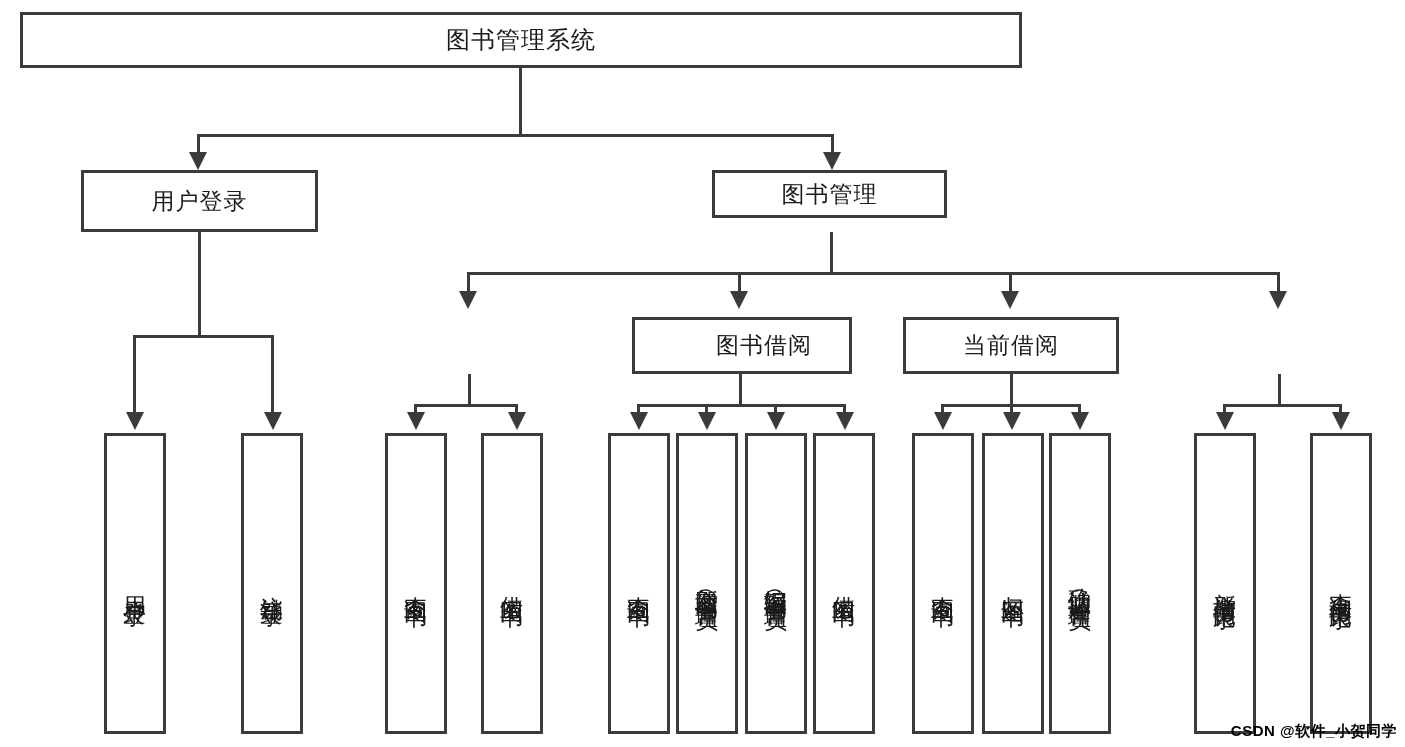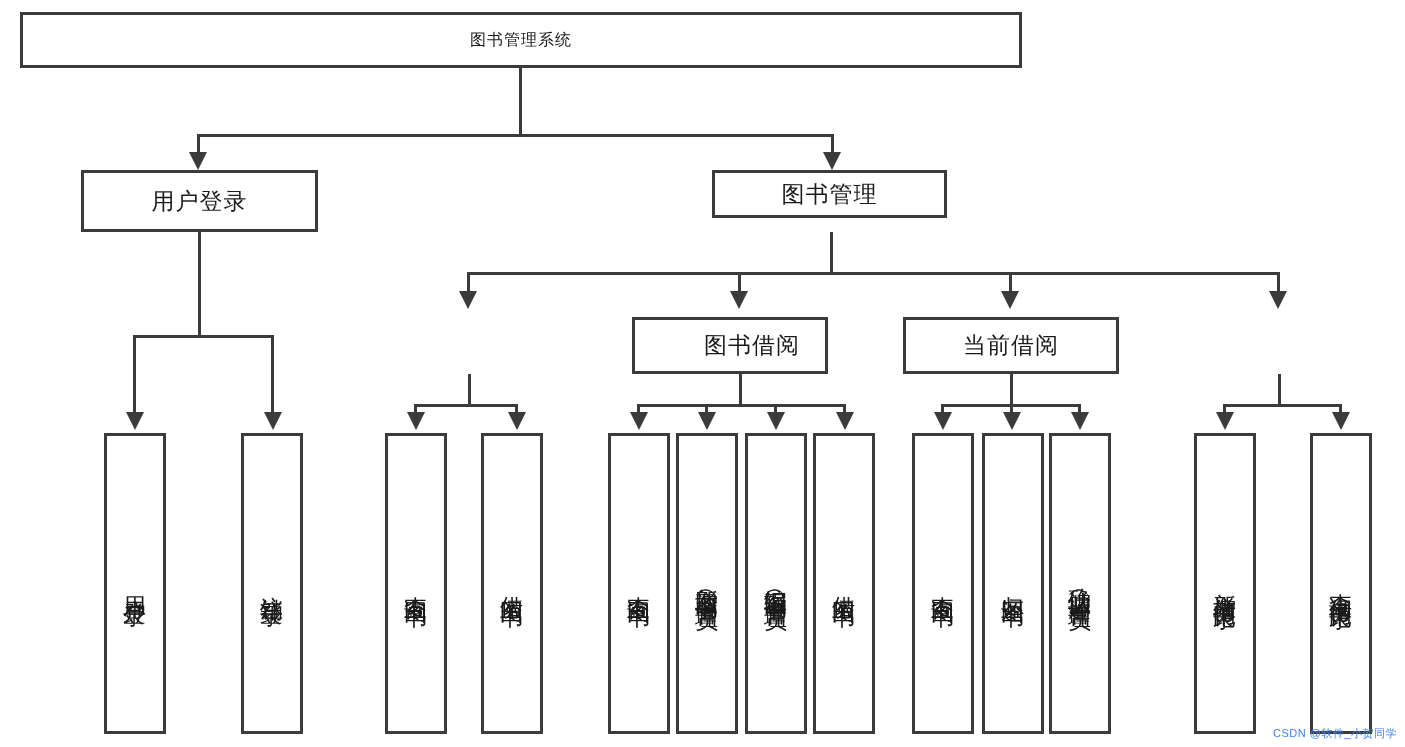--- a/index.html
+++ b/index.html
@@ -25,21 +25,21 @@
     display: flex;
     align-items: center;
     justify-content: center;
     color: #1a1a1a;
   }
   .node.h {
     font-size: 23px;
     letter-spacing: 1px;
   }
   .node.root {
-    font-size: 16px;
+    font-size: 24px;
     border-width: 3px;
   }
   .node.v {
     writing-mode: vertical-rl;
     text-orientation: upright;
     font-size: 23px;
     letter-spacing: 3px;
     line-height: 1.05;
     padding: 6px 0;
     align-items: center;
@@ -63,24 +63,25 @@
     width: 0;
     height: 0;
     border-left: 9px solid transparent;
     border-right: 9px solid transparent;
     border-top: 18px solid #3b3b3b;
   }
   #watermark {
     position: absolute;
     right: 8px;
     bottom: 6px;
-    font-size: 11px;
-    color: #3b82f6;
+    font-size: 15px;
+    color: #000000;
     letter-spacing: 0.5px;
     white-space: nowrap;
+    font-weight: bold;
   }
 </style>
 </head>
 <body>
 
 <div id="canvas">
 
   <div class="node h root" style="left:20px; top:12px; width:1002px; height:56px;">
     <span>图书管理系统</span>
   </div>
@@ -110,21 +111,21 @@
   <div class="edge h" style="left:467px; top:272px; width:811px;"></div>
   <div class="edge v" style="left:467px; top:272px; height:22px;"></div>
   <div class="edge v" style="left:738px; top:272px; height:22px;"></div>
   <div class="edge v" style="left:1009px; top:272px; height:22px;"></div>
   <div class="edge v" style="left:1277px; top:272px; height:22px;"></div>
   <div class="arrow" style="left:459px; top:291px;"></div>
   <div class="arrow" style="left:730px; top:291px;"></div>
   <div class="arrow" style="left:1001px; top:291px;"></div>
   <div class="arrow" style="left:1269px; top:291px;"></div>
 
-  <div class="node h" style="left:632px; top:317px; width:196px; height:57px;padding-left:44px;">
+  <div class="node h" style="left:632px; top:317px; width:220px; height:57px;padding-left:44px;">
     <span>图书借阅</span>
   </div>
   <div class="node h" style="left:903px; top:317px; width:216px; height:57px;">
     <span>当前借阅</span>
   </div>
 
   <div class="edge v" style="left:468px; top:374px; height:33px;"></div>
   <div class="edge h" style="left:414px; top:404px; width:104px;"></div>
   <div class="edge v" style="left:414px; top:404px; height:11px;"></div>
   <div class="edge v" style="left:515px; top:404px; height:11px;"></div>

